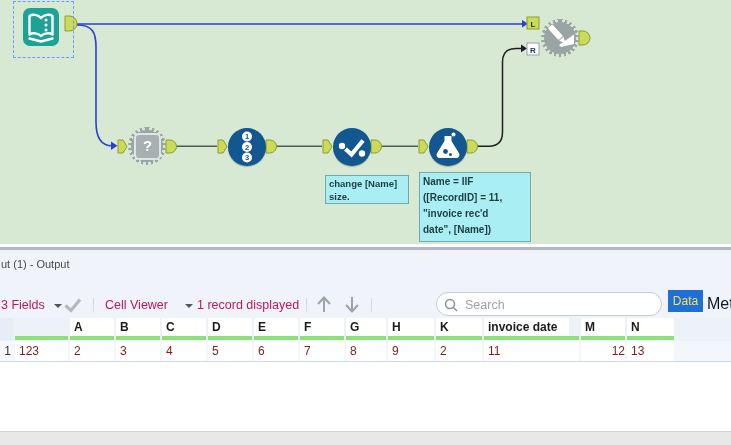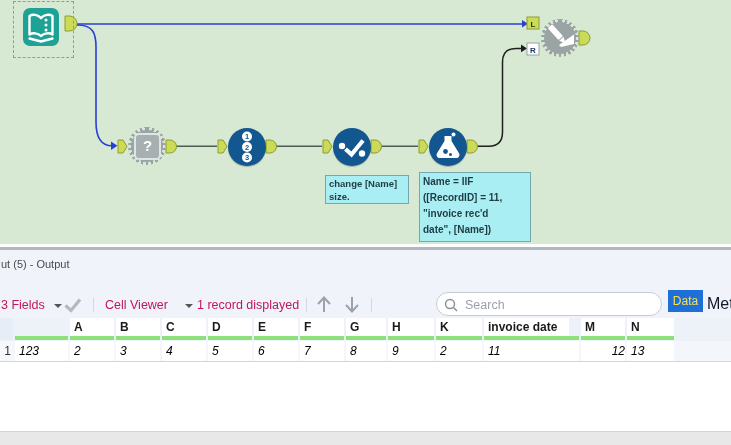--- a/index.html
+++ b/index.html
@@ -35,21 +35,21 @@
   .search-input::placeholder{color:#9aa0ad;}
   .tab-data{position:absolute;left:668px;top:290px;width:35px;height:22px;background:var(--active-tab-bg);color:#fde047;font-size:12px;text-align:center;line-height:22px;}
   .tab-meta{position:absolute;left:707px;top:295px;font-size:16px;color:#0f172a;white-space:nowrap;}
 
   
   .ghead-band{position:absolute;left:0;top:318px;width:731px;height:23px;background:#edf1f8;}
   .grow-band{position:absolute;left:0;top:341px;width:731px;height:20px;background:#f3f6fb;}
   .grid-bottom-line{position:absolute;left:0;top:361px;width:731px;height:1px;background:#ccd6ea;}
   .hcell{position:absolute;top:318px;height:18px;background:#fff;font-size:12px;font-weight:bold;color:#1b1b1b;line-height:18px;padding-left:4px;box-sizing:border-box;}
   .hbar{position:absolute;top:336px;height:4px;background:var(--grid-green-bar);}
-  .rcell{position:absolute;top:341px;height:20px;background:#fff;font-size:12px;color:#000000;line-height:20px;padding-left:4px;box-sizing:border-box;font-style:italic;}
+  .rcell{position:absolute;top:341px;height:20px;background:#fff;font-size:12px;color:#7f1d1d;line-height:20px;padding-left:4px;box-sizing:border-box;}
   .gutter-h{position:absolute;left:0;top:318px;width:13px;height:22px;background:#e7edf7;}
   .gutter-r{position:absolute;left:0;top:341px;width:13px;height:20px;background:#f6f8fc;font-size:12px;color:#333;line-height:20px;text-align:right;padding-right:2px;box-sizing:border-box;}
 
   .white-zone{position:absolute;left:0;top:362px;width:731px;height:69px;background:#fff;}
   .bottom-bar{position:absolute;left:0;top:431px;width:731px;height:14px;background:#e8e8e9;border-top:1px solid #d3d3d5;box-sizing:border-box;}
 </style>
 </head>
 <body>
 
 <div class="stage">
@@ -155,21 +155,21 @@
     <div class="note note2">Name = IIF
 ([RecordID] = 11,
 "invoice rec'd
 date", [Name])</div>
   </div>
 
   <div class="div-a"></div>
   <div class="div-b"></div>
 
   <div class="panel"></div>
-  <div class="panel-title abs">ut (5) - Output</div>
+  <div class="panel-title abs">ut (1) - Output</div>
 
   <span class="tb-text" style="left:1px">3 Fields</span>
   <span class="caret" style="left:54px"></span>
   <svg class="abs" style="left:63px;top:296px" width="19" height="18">
     <path d="M2.5 9.5 L8 14.5 L17 3.5" stroke="#b5b9be" stroke-width="3.2" fill="none"></path>
   </svg>
   <span class="sep" style="left:93px"></span>
   <span class="tb-text" style="left:105px">Cell Viewer</span>
   <span class="caret" style="left:185px"></span>
   <span class="tb-text" style="left:197px">1 record displayed</span>

